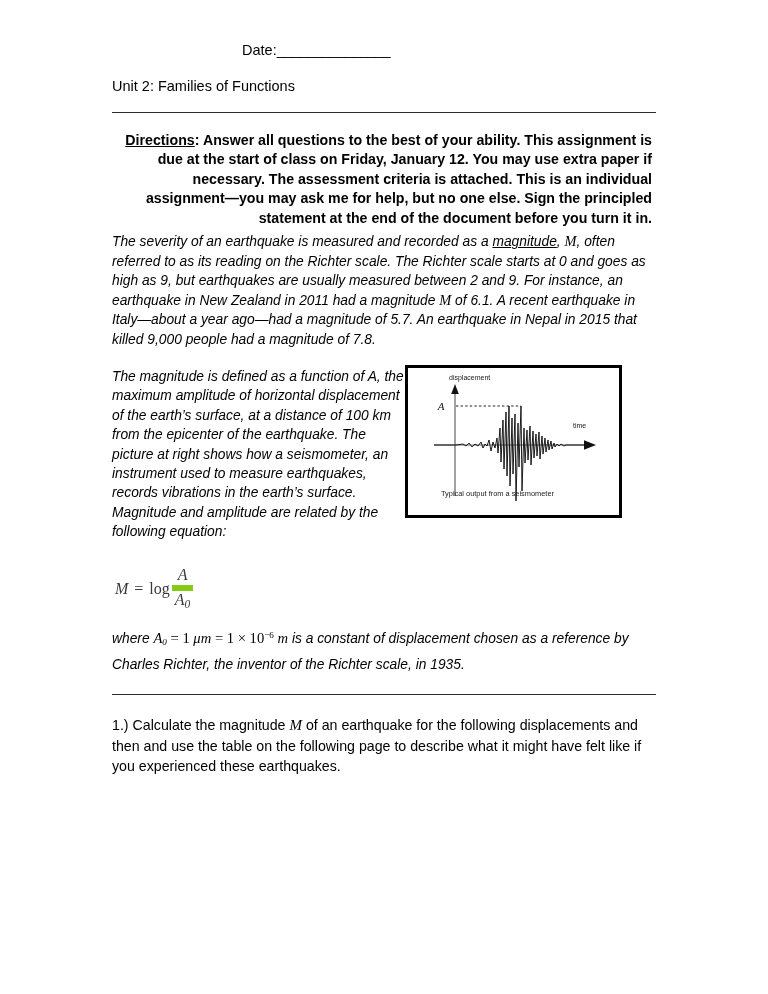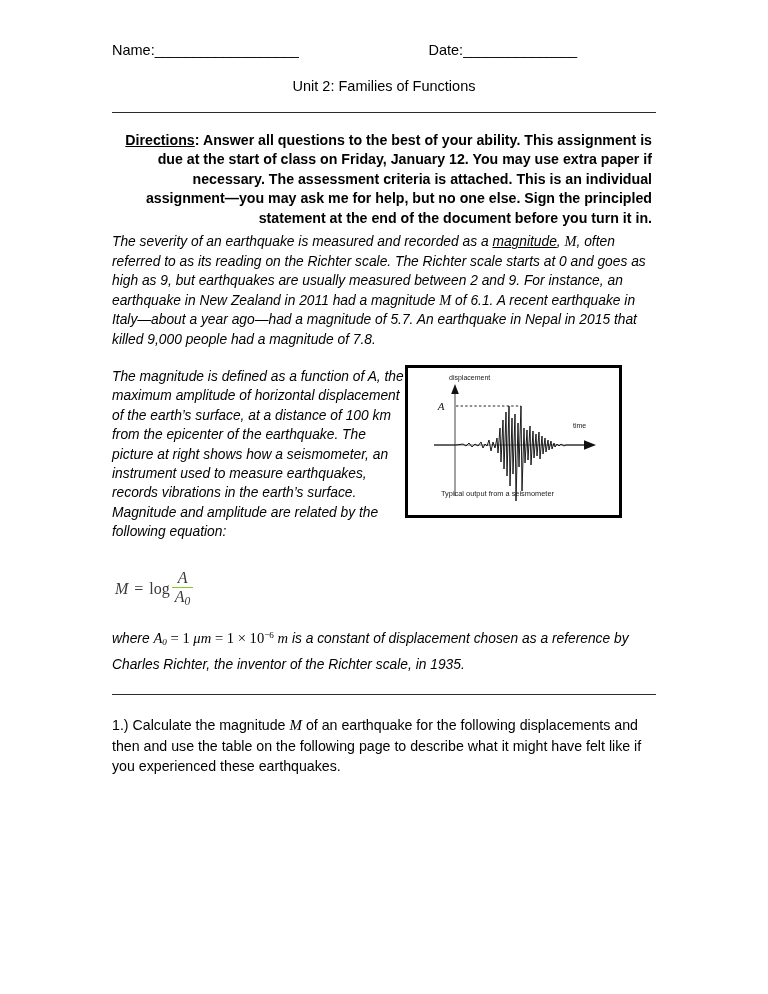--- a/index.html
+++ b/index.html
@@ -38,21 +38,21 @@
   }
   .field-name { white-space: nowrap; }
   .field-date { white-space: nowrap; margin-left: 130px; }
   .rule-fill { letter-spacing: -0.5px; }
 
   
   .unit-block {
     font-size: 14.5px;
     line-height: 18.5px;
   }
-  .unit-block div { white-space: nowrap; text-align: center; }
+  .unit-block div { white-space: nowrap; }
 
   
   .hr {
     border: 0;
     border-top: 1.1px solid #2b2b2b;
     width: 544px;
     margin: 0;
   }
   .hr-top { margin-top: 16px; }
 
@@ -142,21 +142,21 @@
   .frac {
     display: inline-flex;
     flex-direction: column;
     align-items: center;
     vertical-align: middle;
     line-height: 1.05;
   }
   .frac .num { padding: 0 3px 1px 3px; font-style: italic; }
   .frac .den {
     padding: 1px 3px 0 3px;
-    border-top: 1px solid #84cc16;
+    border-top: 6px solid #84cc16;
     font-style: italic;
   }
   .sub { font-size: 0.72em; vertical-align: -0.28em; font-style: italic; }
 
   
   .where {
     margin-top: 16px;
     font-size: 13.8px;
     line-height: 23px;
     font-style: italic;
@@ -206,21 +206,20 @@
   }
   .mu { font-style: italic; font-family: "Liberation Serif", serif; font-size: 15px; }
 </style>
 </head>
 <body>
 
 <div class="page">
   <div class="content">
 
     <div class="namedate-row">
-      <span class="field-name"><span>Name:</span><span class="rule-fill">___________________</span></span>
       <span class="field-date"><span>Date:</span><span class="rule-fill">_______________</span></span>
     </div>
 
     <div class="unit-block">
       <div>Unit 2: Families of Functions</div>
     </div>
 
     <hr class="hr hr-top">
 
     <div class="directions"><span class="lead">Directions</span><span>:</span><span> Answer all questions to the best of your ability. This assignment is due at the start of class on Friday, January 12. You may use extra paper if necessary. The assessment criteria is attached. This is an individual assignment—you may ask me for help, but no one else. Sign the principled statement at the end of the document before you turn it in.</span></div>

